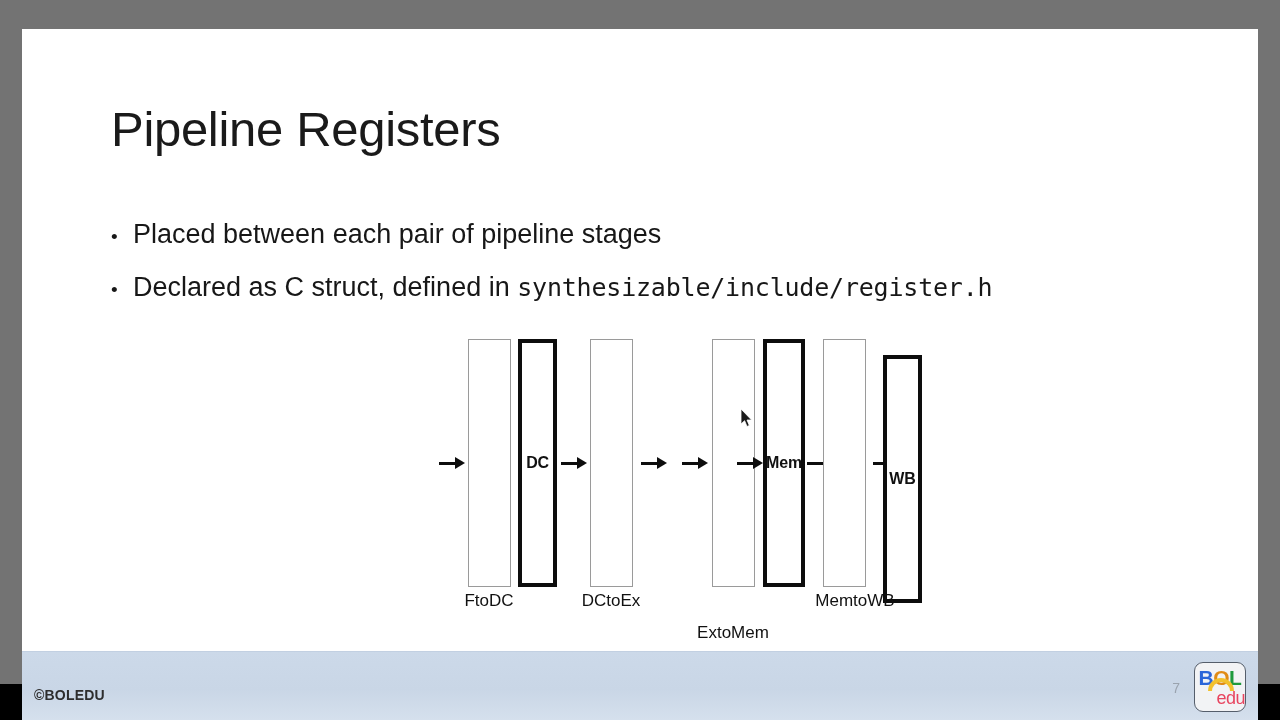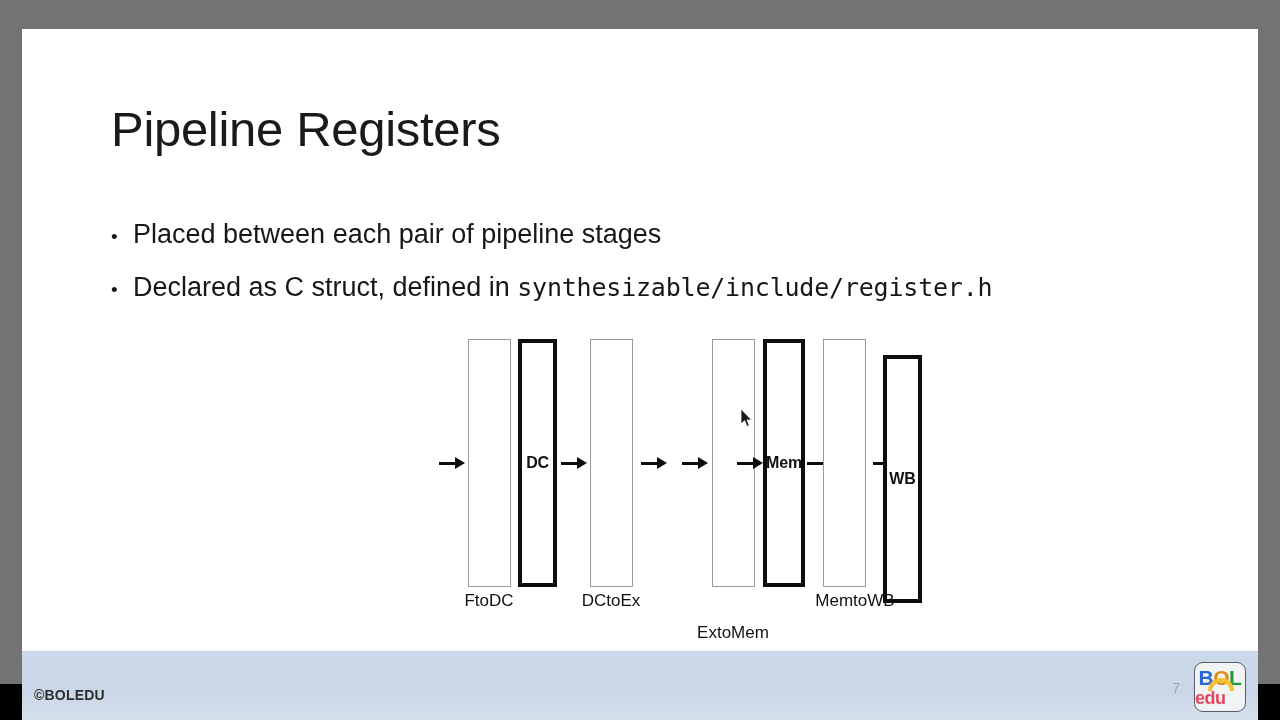--- a/index.html
+++ b/index.html
@@ -206,23 +206,23 @@
     left: 13px;
     top: 11px;
     width: 26px;
     height: 13px;
     border: 4px solid #f2c12e;
     border-bottom: none;
     border-radius: 26px 26px 0 0;
     box-sizing: border-box;
   }
   #logo-bottom {
-    text-align: left;
+    text-align: right;
     font-size: 18px;
-    font-weight: 700;
+    font-weight: 400;
     color: #e8455f;
     line-height: 20px;
     letter-spacing: -0.5px;
     margin-top: -1px;
   }
 
   
   #cursor {
     position: absolute;
     left: 741px;

